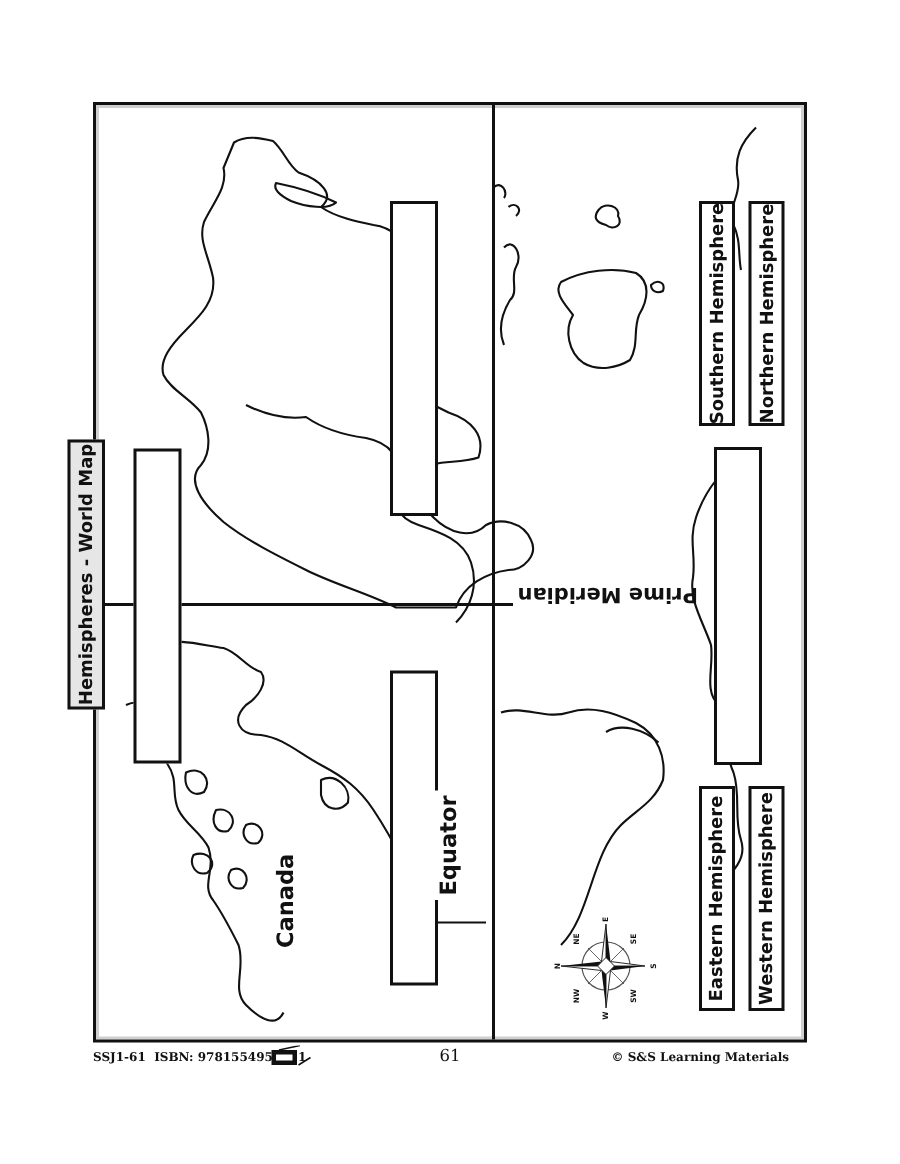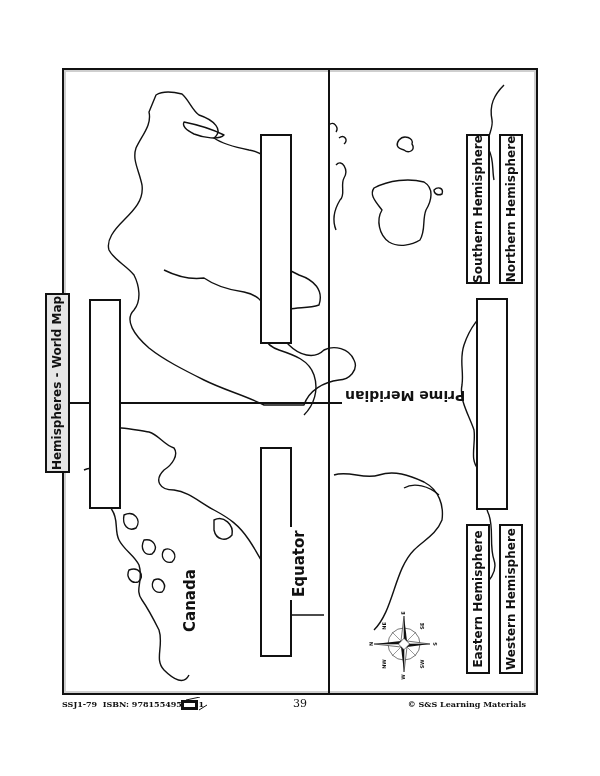--- a/index.html
+++ b/index.html
@@ -102,25 +102,25 @@
       <text x="31" y="2" transform="rotate(-90 31 0)">S</text>
       <text x="0" y="34" transform="rotate(-90 0 33)">W</text>
       <text x="-19" y="-17" transform="rotate(-90 -19 -18)">NE</text>
       <text x="19" y="-17" transform="rotate(-90 19 -18)">SE</text>
       <text x="19" y="21" transform="rotate(-90 19 20)">SW</text>
       <text x="-19" y="21" transform="rotate(-90 -19 20)">NW</text>
     </g>
   </svg>
 
   <div class="footer" style="left:62px;">
-    <span>SSJ1-79</span>&nbsp;
+    <span>SSJ1-61</span>&nbsp;
     <span>ISBN: 9781554951031</span>
   </div>
   <svg style="position:absolute; left:180px; top:697px;" width="30" height="16" viewBox="0 0 30 16">
     <rect x="1" y="3" width="17" height="10" fill="#111"></rect>
     <rect x="4" y="6" width="11" height="4" fill="#fff"></rect>
     <line x1="6" y1="3" x2="20" y2="0" stroke="#111" stroke-width="1"></line>
     <line x1="19" y1="13" x2="27" y2="8" stroke="#111" stroke-width="1"></line>
   </svg>
-  <div class="pagenum">39</div>
+  <div class="pagenum">61</div>
   <div class="footer" style="right:74px;">© S&amp;S Learning Materials</div>
 
 </div>
 
 </body></html>

